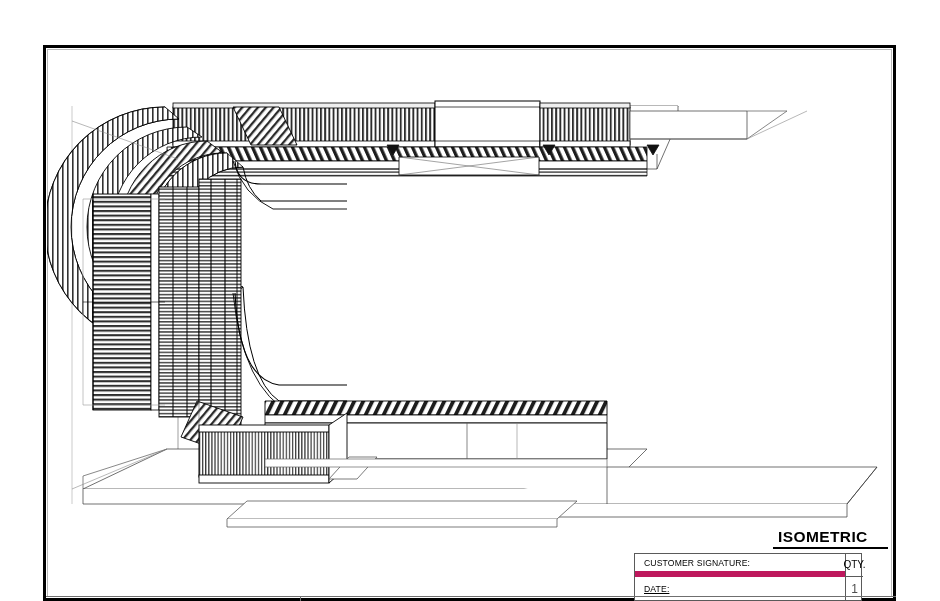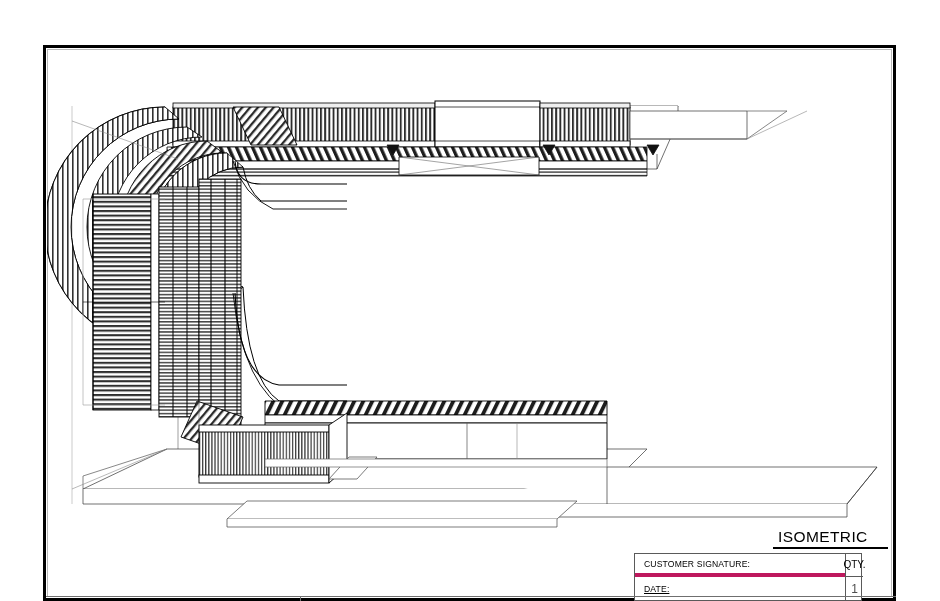--- a/index.html
+++ b/index.html
@@ -18,32 +18,32 @@
         background:#6f6f6f;}
   #bottom-vrule{position:absolute;left:300px;top:597px;width:1px;height:4px;
         background:#6f6f6f;}
 
   
   #draw{position:absolute;left:47px;top:49px;width:845px;height:548px;}
   #draw svg{display:block;}
 
   
   #view-title{position:absolute;left:778px;top:528px;
-        font-size:15.5px;font-weight:normal;letter-spacing:.4px;
+        font-size:15.5px;font-weight:bold;letter-spacing:.4px;
         font-family:"Liberation Sans", sans-serif;white-space:nowrap;}
   #view-title-rule{position:absolute;left:773px;top:547px;width:115px;height:1.5px;
         background:#000;}
 
   #titleblock{position:absolute;left:634px;top:553px;width:228px;height:48px;
         border:1px solid #5a5a5a;box-sizing:border-box;background:#fff;}
   .tb-left{position:absolute;left:0;top:0;width:211px;height:100%;
         border-right:1px solid #5a5a5a;box-sizing:border-box;}
   .tb-row{position:absolute;left:0;width:100%;height:50%;box-sizing:border-box;
         display:flex;align-items:center;}
-  .tb-row.r1{top:0;border-bottom:4px solid #be185d;}
+  .tb-row.r1{top:0;border-bottom:6px solid #be185d;}
   .tb-row.r2{top:50%;text-decoration:underline;}
   .tb-label{padding-left:9px;font-size:8.6px;letter-spacing:.15px;
         font-family:"Liberation Sans", sans-serif;white-space:nowrap;}
   .tb-qty{position:absolute;left:211px;top:0;width:17px;height:100%;}
   .tb-qty-head{position:absolute;left:0;top:0;width:100%;height:50%;
         border-bottom:1px solid #5a5a5a;box-sizing:border-box;
         display:flex;align-items:center;justify-content:center;
         font-size:10px;line-height:1;white-space:nowrap;overflow:visible;}
   .tb-qty-val{position:absolute;left:0;top:50%;width:100%;height:50%;
         display:flex;align-items:center;justify-content:center;

